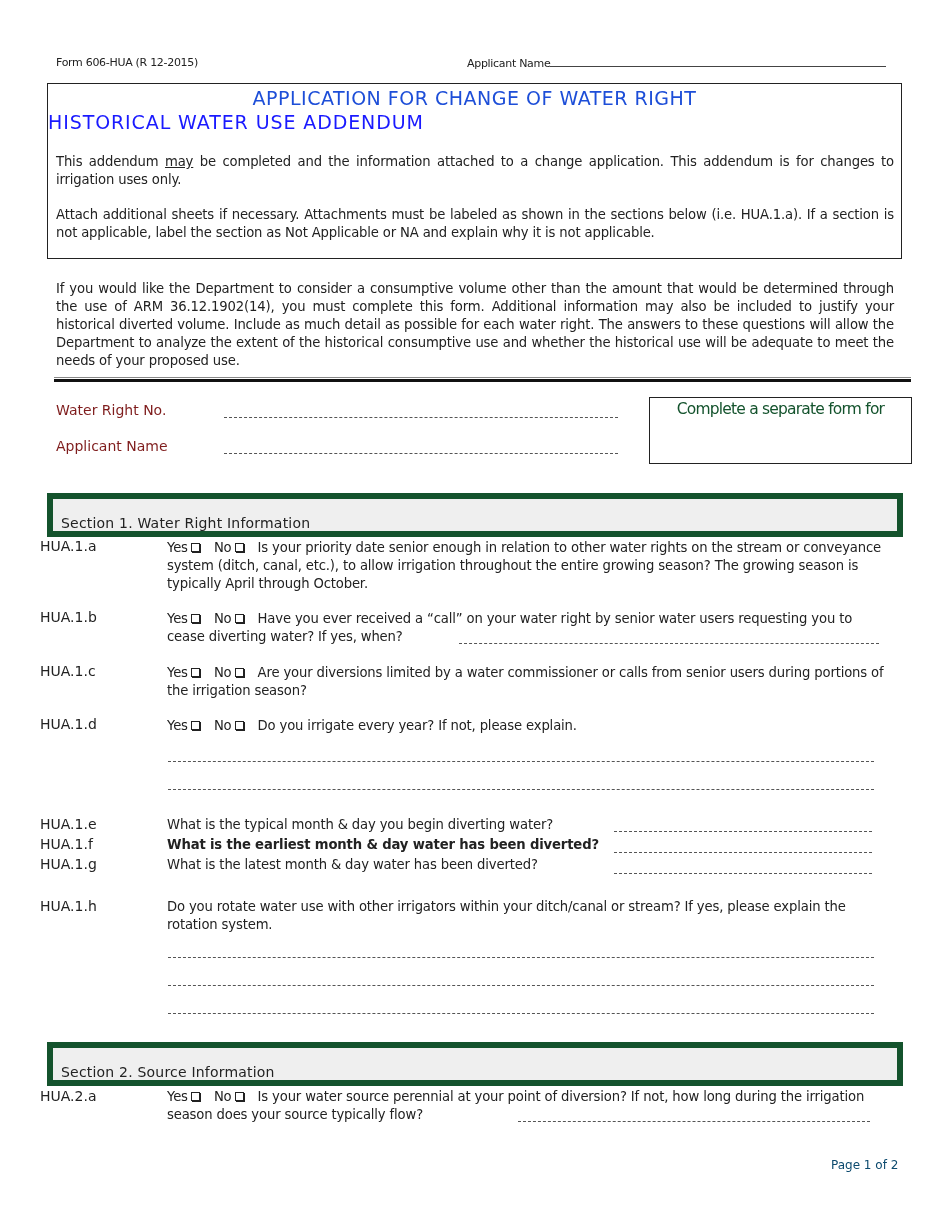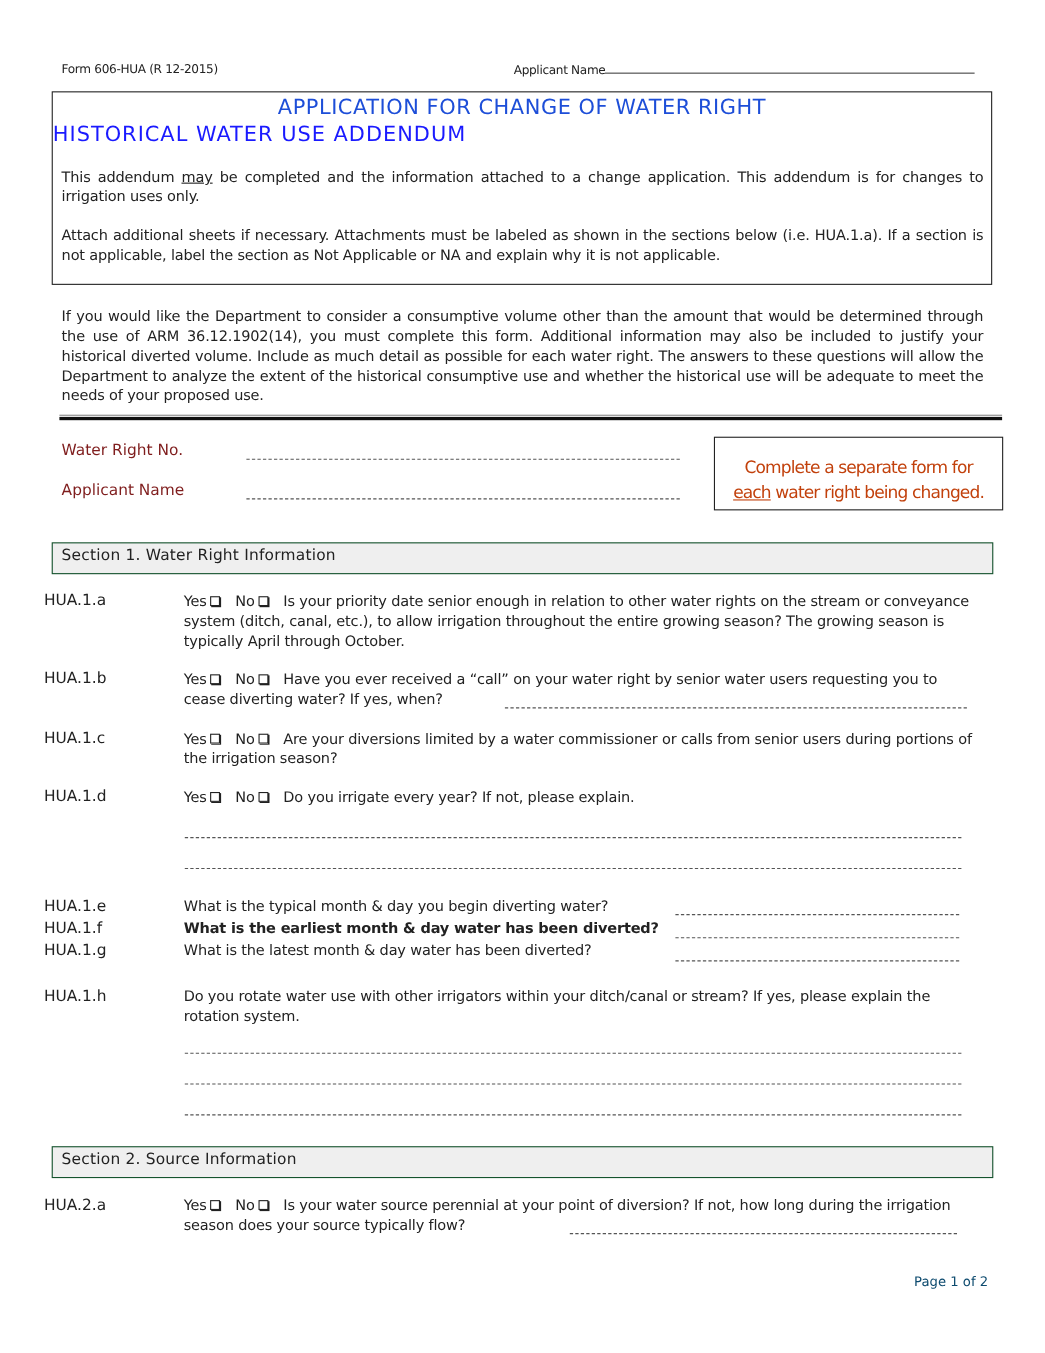--- a/index.html
+++ b/index.html
@@ -11,23 +11,23 @@
   .hdr-line { display: inline-block; border-bottom: 1px solid #444; height: 10px; vertical-align: baseline; }
   .title-box { left: 47px; top: 83px; width: 855px; height: 176px; border: 1.5px solid #222; box-sizing: border-box; }
   .title1 { position: absolute; left: 0; right: 0; top: 3px; text-align: center; font-size: 19px; letter-spacing: 0.5px; color: #1d4ed8; }
   .title2 { position: absolute; left: 0; right: 0; top: 27px; text-align: left; font-size: 19px; letter-spacing: 0.9px; color: #1a1aff; }
   .para { text-align: justify; }
   .u { text-decoration: underline; }
   .rule { left: 54px; width: 857px; height: 3px; background: #111; top: 379px; }
   .rule2 { left: 54px; width: 857px; height: 1px; background: #888; top: 377px; }
   .dash { display: inline-block; height: 1px; border-bottom: 1.3px dashed #555; }
   .note-box { left: 649px; top: 397px; width: 263px; height: 67px; border: 1.5px solid #222; box-sizing: border-box;
-              text-align: center; font-size: 15.5px; line-height: 23px; letter-spacing: -0.8px; padding-top: 16px; color: #c2410c; }
-  .section { left: 47px; width: 856px; height: 29px; background: #efefef; border: 1px solid #14532d; box-sizing: border-box;
-             font-size: 14px; padding: 3px 8px; letter-spacing: 0.2px; color: #222; }
+              text-align: center; font-size: 15.5px; line-height: 23px; letter-spacing: -0.8px; padding-top: 0; color: #14532d; }
+  .section { left: 47px; width: 856px; height: 29px; background: #efefef; border: 6px solid #14532d; box-sizing: border-box;
+             font-size: 14px; padding: 16px 8px; letter-spacing: 0.2px; color: #222; }
   .qid { left: 40px; font-size: 14px; color: #222; }
   .qtext { left: 167px; width: 720px; }
   .cb { display: inline-block; width: 9px; height: 9px; border: 1.4px solid #222; box-sizing: border-box;
         vertical-align: 0px; margin-left: 3px; box-shadow: 1px 1px 0 #222; }
   .yn { margin-right: 10px; }
   .field-label { font-size: 14px; left: 56px; color: #7f1d1d; }
 </style>
 </head>
 <body>
 
@@ -48,21 +48,20 @@
 <div class="abs rule2"></div>
 <div class="abs rule"></div>
 
 <div class="abs field-label" style="top:402px;">Water Right No.</div>
 <div class="abs dash" style="left:224px; top:416px; width:394px;"></div>
 <div class="abs field-label" style="top:438px;">Applicant Name</div>
 <div class="abs dash" style="left:224px; top:452px; width:394px;"></div>
 
 <div class="abs note-box">
   <div>Complete a separate form for</div>
-  <div><span class="u">each</span><span> water right being changed.</span></div>
 </div>
 
 <div class="abs section" style="top:493px;">Section 1.  Water Right Information</div>
 
 <div class="abs qid" style="top:538px;">HUA.1.a</div>
 <div class="abs txt qtext" style="top:539px;">
   <span>Yes</span><span class="cb yn"></span>
   <span>No</span><span class="cb yn"></span>
   <span>Is your priority date senior enough in relation to other water rights on the stream or conveyance system (ditch, canal, etc.), to allow irrigation throughout the entire growing season?  The growing season is typically April through October.</span>
 </div>

